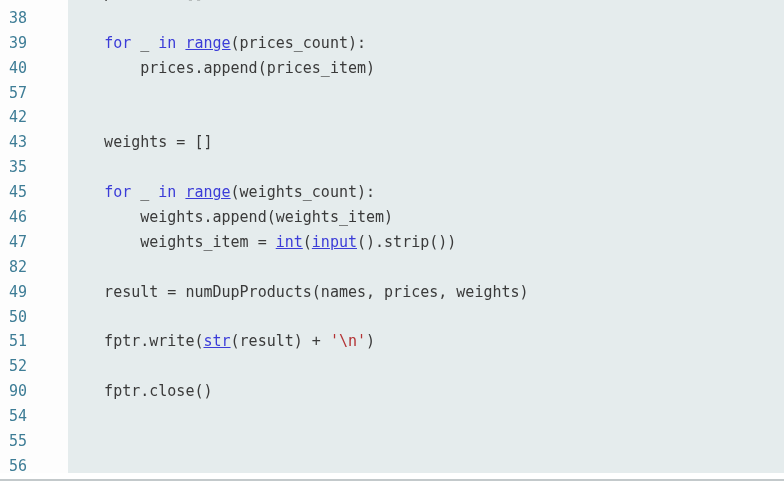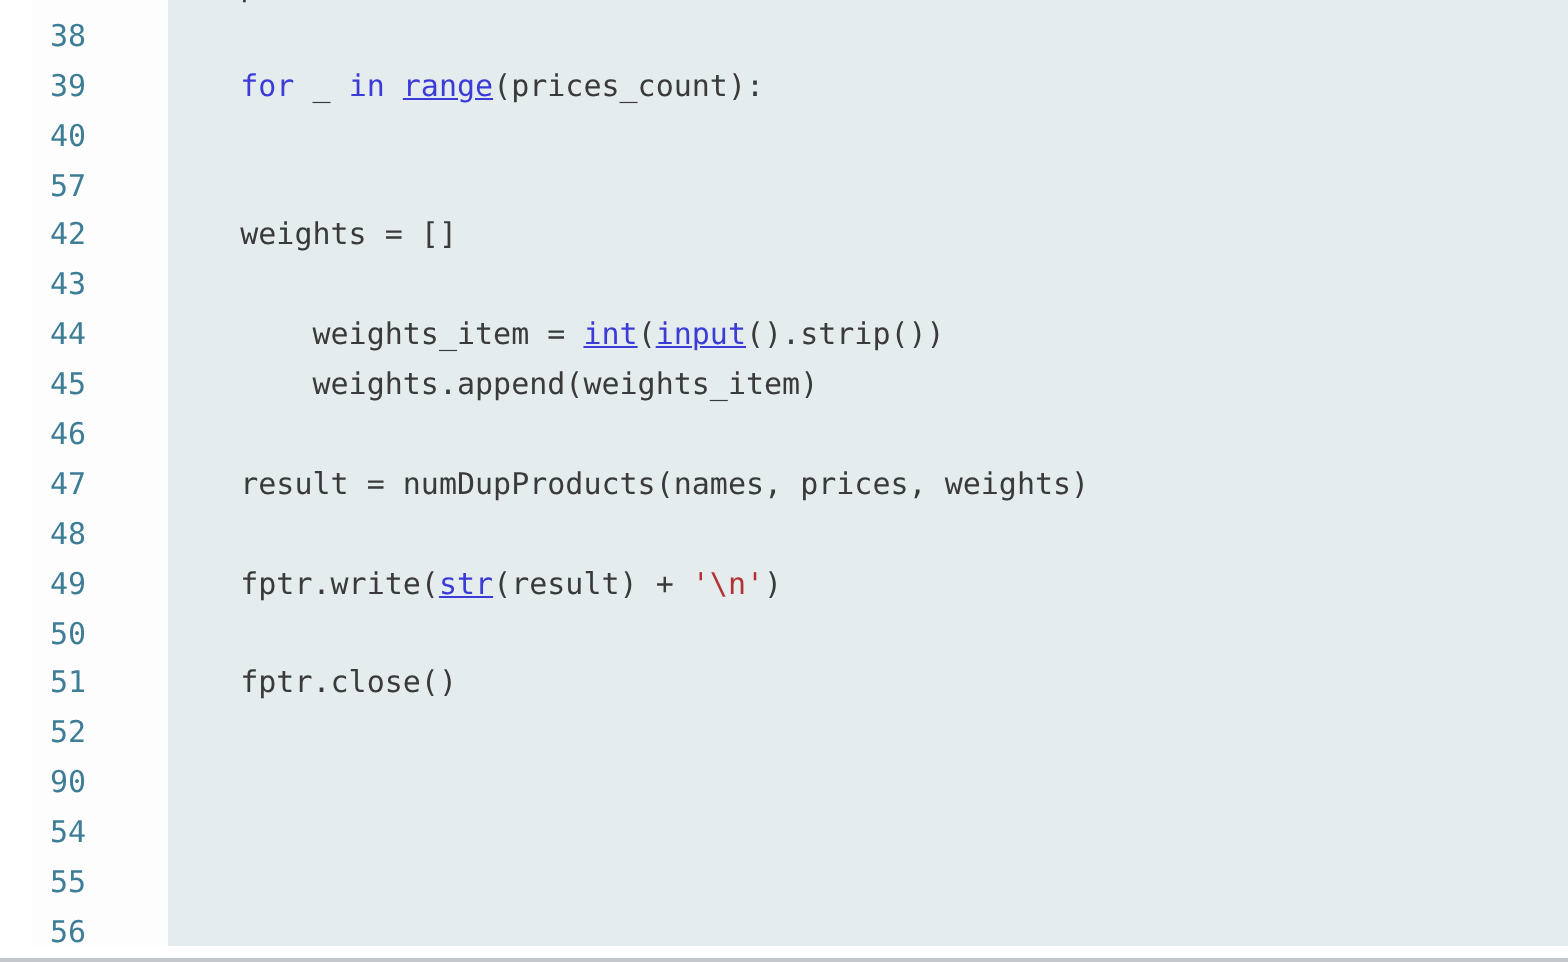--- a/index.html
+++ b/index.html
@@ -14,21 +14,21 @@
   }
   html,body{margin:0;padding:0;background:#ffffff;}
   .editor{
     width:784px;height:481px;overflow:hidden;background:#ffffff;
     font-family:"DejaVu Sans Mono","Liberation Mono",monospace;
     font-size:15px;position:relative;
   }
   .main{display:flex;height:473px;overflow:hidden;}
   .gutter{
     width:68px;flex:0 0 68px;background:var(--bg-gutter);
-    box-sizing:border-box;padding-left:9px;color:var(--c-ln);margin-left:16px;
+    box-sizing:border-box;padding-left:9px;color:var(--c-ln);
   }
   .code{flex:1;background:var(--bg-code);overflow:hidden;color:var(--c-plain);}
   .ln,.cl{height:24.9px;line-height:24.9px;white-space:pre;}
   .gutter .ln:first-child,.code .cl:first-child{margin-top:-19px;}
   .tk-kw{color:var(--c-kw);}
   .tk-fn{color:var(--c-fn);text-decoration:underline;}
   .tk-str{color:var(--c-str);}
   .tk-plain{color:var(--c-plain);}
   .bottom-strip{
     height:8px;background:#ffffff;box-sizing:border-box;
@@ -41,44 +41,46 @@
 <div class="editor">
   <div class="main">
     <div class="gutter" id="gutter">
         <div class="ln">37</div>
         <div class="ln">38</div>
         <div class="ln">39</div>
         <div class="ln">40</div>
         <div class="ln">57</div>
         <div class="ln">42</div>
         <div class="ln">43</div>
-        <div class="ln">44</div>
+        <div class="ln">35</div>
         <div class="ln">45</div>
         <div class="ln">46</div>
         <div class="ln">47</div>
-        <div class="ln">48</div>
+        <div class="ln">82</div>
         <div class="ln">49</div>
         <div class="ln">50</div>
         <div class="ln">51</div>
         <div class="ln">52</div>
         <div class="ln">90</div>
         <div class="ln">54</div>
         <div class="ln">55</div>
         <div class="ln">56</div>
       </div>
     <div class="code" id="code">
         <div class="cl"><span class="tk-plain">    prices = []</span></div>
         <div class="cl"></div>
         <div class="cl"><span class="tk-plain">    </span><span class="tk-kw">for</span><span class="tk-plain"> _ </span><span class="tk-kw">in</span><span class="tk-plain"> </span><span class="tk-fn">range</span><span class="tk-plain">(prices_count):</span></div>
+        <div class="cl"><span class="tk-plain">        prices.append(prices_item)</span></div>
         <div class="cl"></div>
         <div class="cl"></div>
         <div class="cl"><span class="tk-plain">    weights = []</span></div>
         <div class="cl"></div>
+        <div class="cl"><span class="tk-plain">    </span><span class="tk-kw">for</span><span class="tk-plain"> _ </span><span class="tk-kw">in</span><span class="tk-plain"> </span><span class="tk-fn">range</span><span class="tk-plain">(weights_count):</span></div>
+        <div class="cl"><span class="tk-plain">        weights.append(weights_item)</span></div>
         <div class="cl"><span class="tk-plain">        weights_item = </span><span class="tk-fn">int</span><span class="tk-plain">(</span><span class="tk-fn">input</span><span class="tk-plain">().strip())</span></div>
-        <div class="cl"><span class="tk-plain">        weights.append(weights_item)</span></div>
         <div class="cl"></div>
         <div class="cl"><span class="tk-plain">    result = numDupProducts(names, prices, weights)</span></div>
         <div class="cl"></div>
         <div class="cl"><span class="tk-plain">    fptr.write(</span><span class="tk-fn">str</span><span class="tk-plain">(result) + </span><span class="tk-str">'\n'</span><span class="tk-plain">)</span></div>
         <div class="cl"></div>
         <div class="cl"><span class="tk-plain">    fptr.close()</span></div>
         <div class="cl"></div>
       </div>
   </div>
   <div class="bottom-strip"></div>

